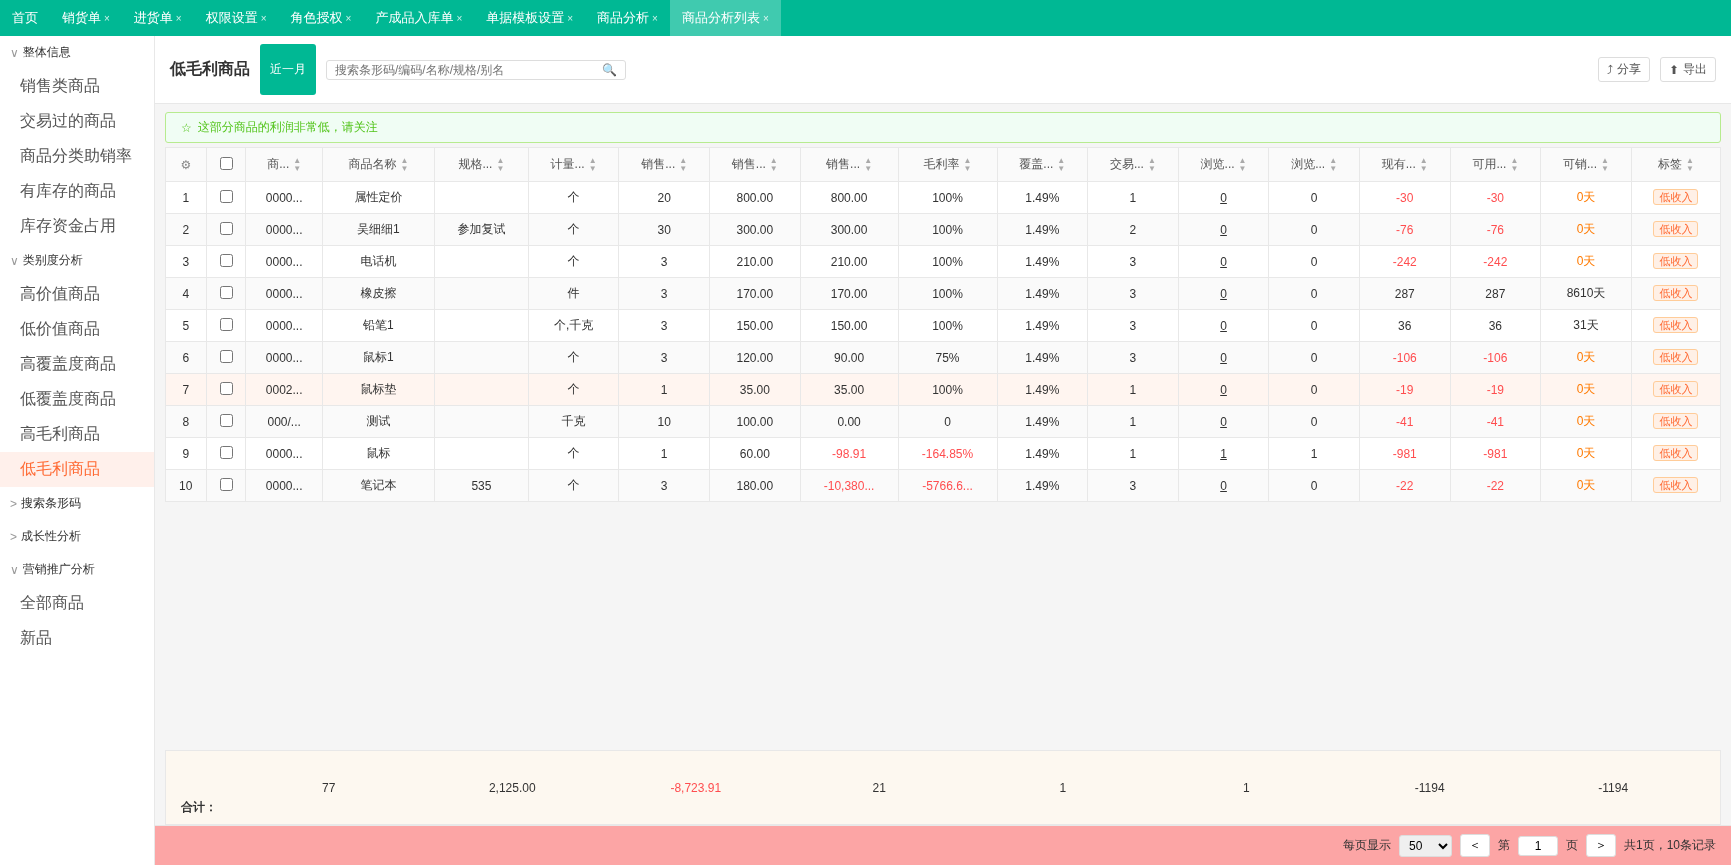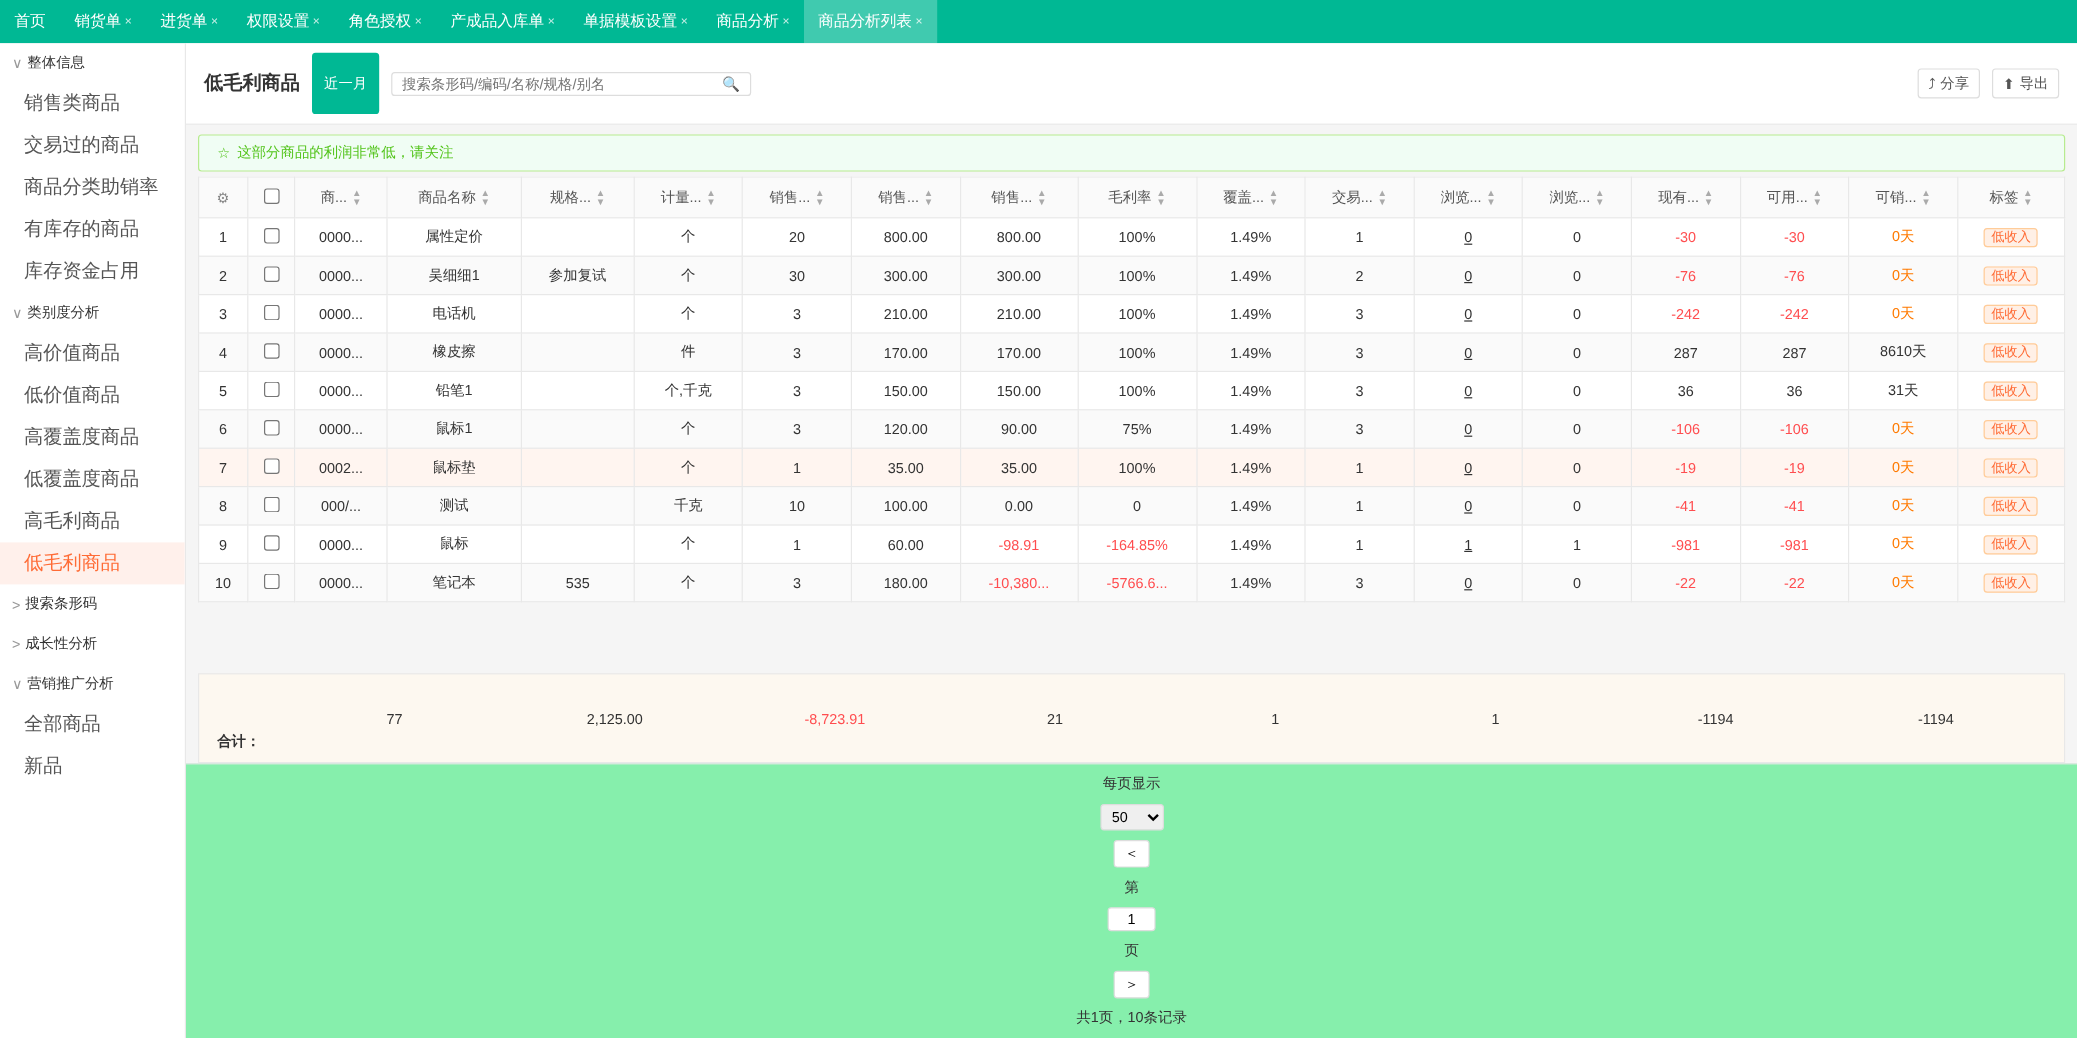--- a/index.html
+++ b/index.html
@@ -223,25 +223,24 @@
       text-align: center;
       flex: 1;
     }
 
     
     .pagination-bar {
       display: flex;
       align-items: center;
       justify-content: flex-end;
       padding: 8px 15px;
-      background: #86efac;
+      background: #fca5a5;
       border-top: 1px solid #e8e8e8;
       gap: 8px;
       font-size: 12px;
-      flex-direction: column;
     }
     .pagination-bar select {
       border: 1px solid #ddd;
       border-radius: 3px;
       padding: 2px 5px;
       font-size: 12px;
     }
     .pagination-btn {
       border: 1px solid #ddd;
       background: #fff;

